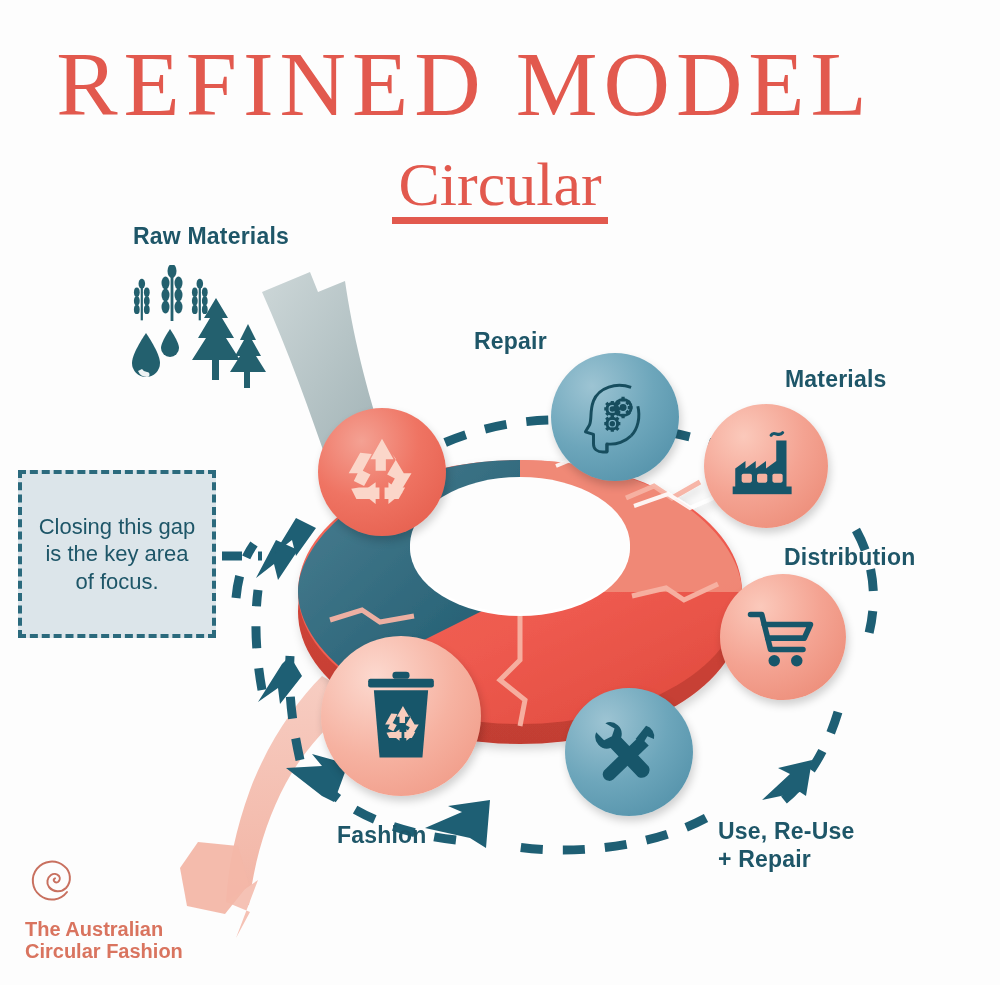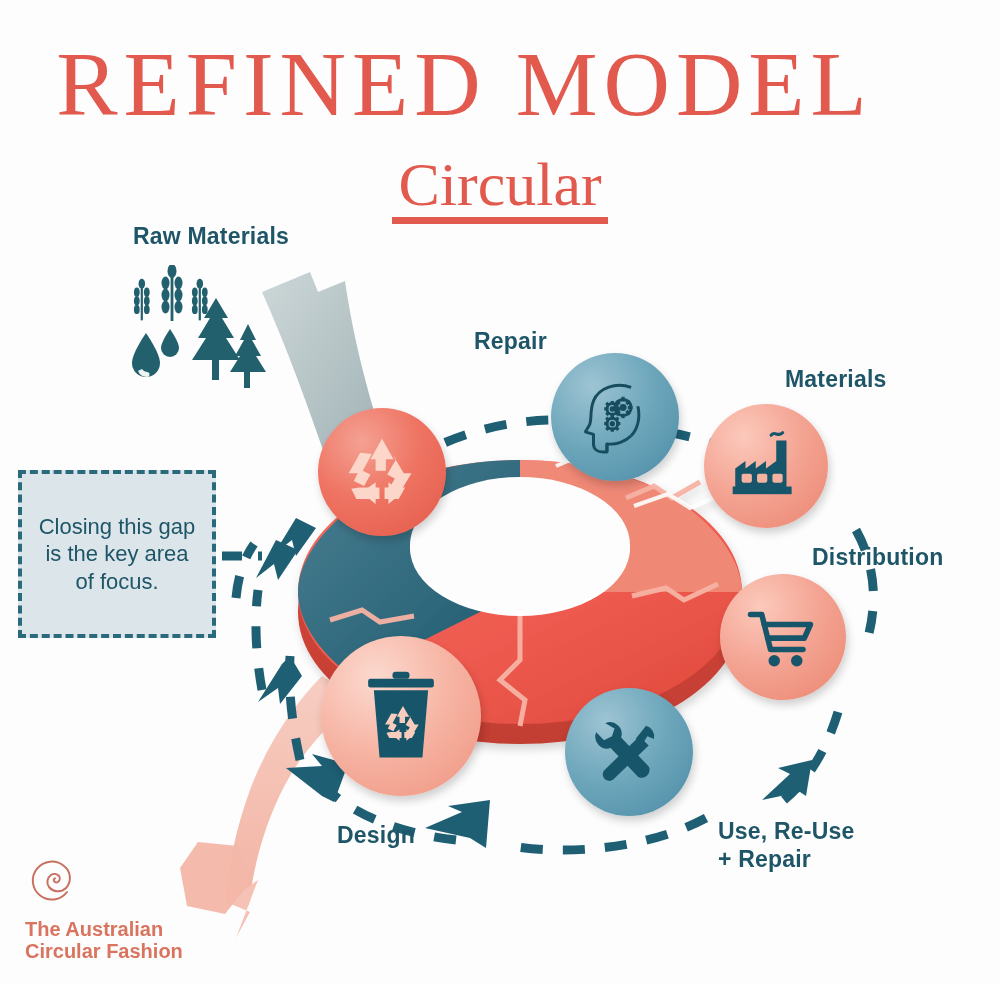--- a/index.html
+++ b/index.html
@@ -337,21 +337,21 @@
       </g>
       <g fill="#f6b2a0">
         <rect x="13" y="38" width="8" height="7" rx="1.4"></rect>
         <rect x="25" y="38" width="8" height="7" rx="1.4"></rect>
         <rect x="37" y="38" width="8" height="7" rx="1.4"></rect>
       </g>
       <path d="M36,8 C38,4 42,10 45,6" stroke="#17566A" stroke-width="2.4" fill="none" stroke-linecap="round"></path>
     </svg>
   </div>
 
-  <div class="label" style="left:812px; top:544px;">Distribution</div>
+  <div class="label" style="left:784px; top:544px;">Distribution</div>
   <div class="node node-coral" style="left:720px; top:574px; width:126px; height:126px;">
     <svg width="80" height="80" viewBox="0 0 64 64">
       <g fill="none" stroke="#17566A" stroke-width="4.4" stroke-linecap="round" stroke-linejoin="round">
         <path d="M6,14 L15,14 L22,42 L48,42"></path>
         <path d="M17,22 L54,22 L49,33 L20,33"></path>
         <path d="M20,33 L48,33"></path>
       </g>
       <circle cx="25" cy="51" r="4.6" fill="#17566A"></circle>
       <circle cx="43" cy="51" r="4.6" fill="#17566A"></circle>
     </svg>
@@ -364,21 +364,21 @@
       <g fill="#17566A">
 
         <path d="M14,10 a9,9 0 0 1 12,11 L47,43 a6,6 0 0 1 -8,8 L18,29 A9,9 0 0 1 7,17 l6,6 l6,-3 l2,-6 Z"></path>
 
         <path d="M45,12 a8.5,8.5 0 0 1 6,10 l-5,-2 l-3,5 l-6,-3 Z"></path>
         <path d="M40,20 L47,27 L20,53 a5,5 0 0 1 -7,-7 Z"></path>
       </g>
     </svg>
   </div>
 
-  <div class="label" style="left:337px; top:822px;">Design</div>
+  <div class="label" style="left:337px; top:822px;">Fashion</div>
   <div class="node node-pink" style="left:321px; top:636px; width:160px; height:160px;">
     <svg width="92" height="100" viewBox="0 0 64 70">
       <g fill="#17566A">
         <rect x="26" y="4" width="12" height="5" rx="2.4"></rect>
         <rect x="9" y="9" width="46" height="6" rx="1.6"></rect>
         <path d="M13,17 L51,17 L47,64 L17,64 Z"></path>
       </g>
       <g fill="#f9cdbd" transform="translate(18,26) scale(0.48)">
         <path d="M32,4 L41,20 L35,20 L35,29 L27,29 L27,20 L23,20 Z"></path>
         <path d="M24,16 L17,29 L23,32 L18,41 L10,37 L13,31 L6,31 L15,15 Z"></path>

